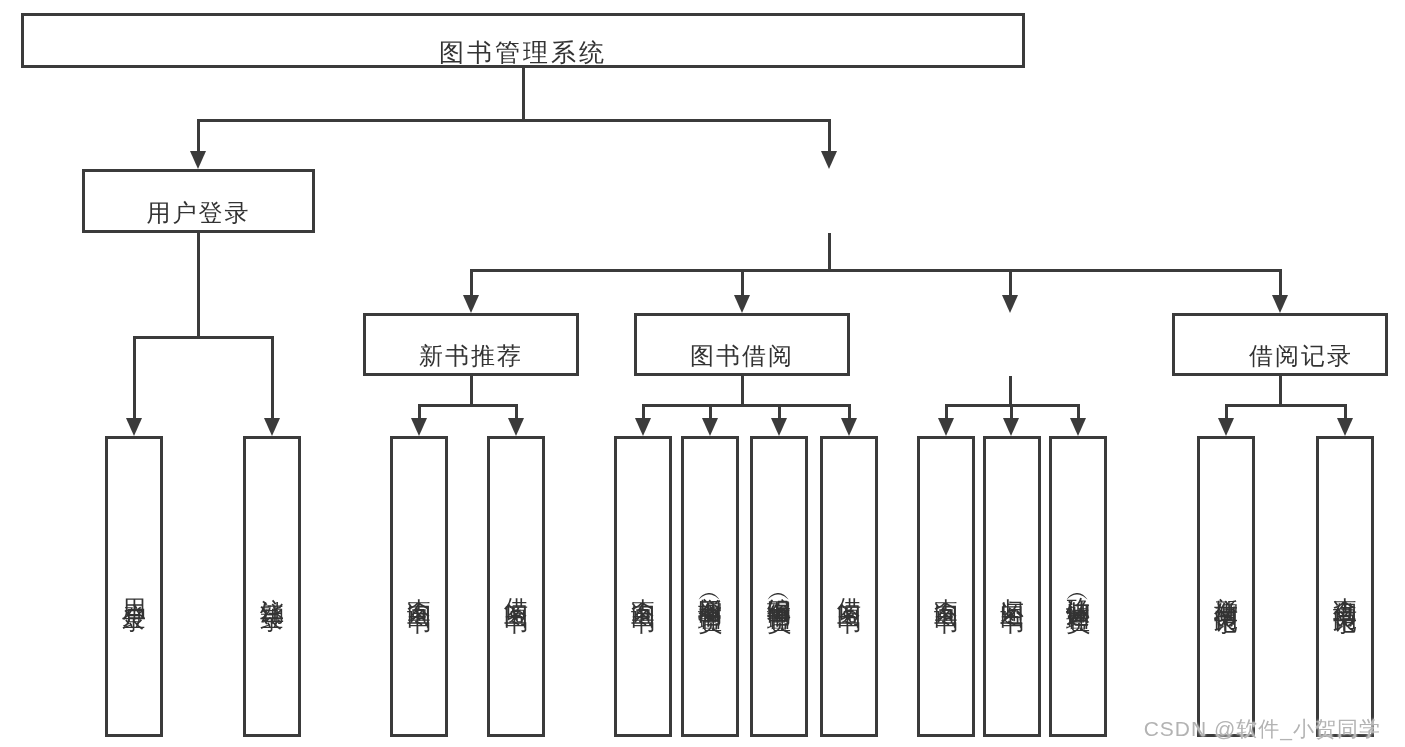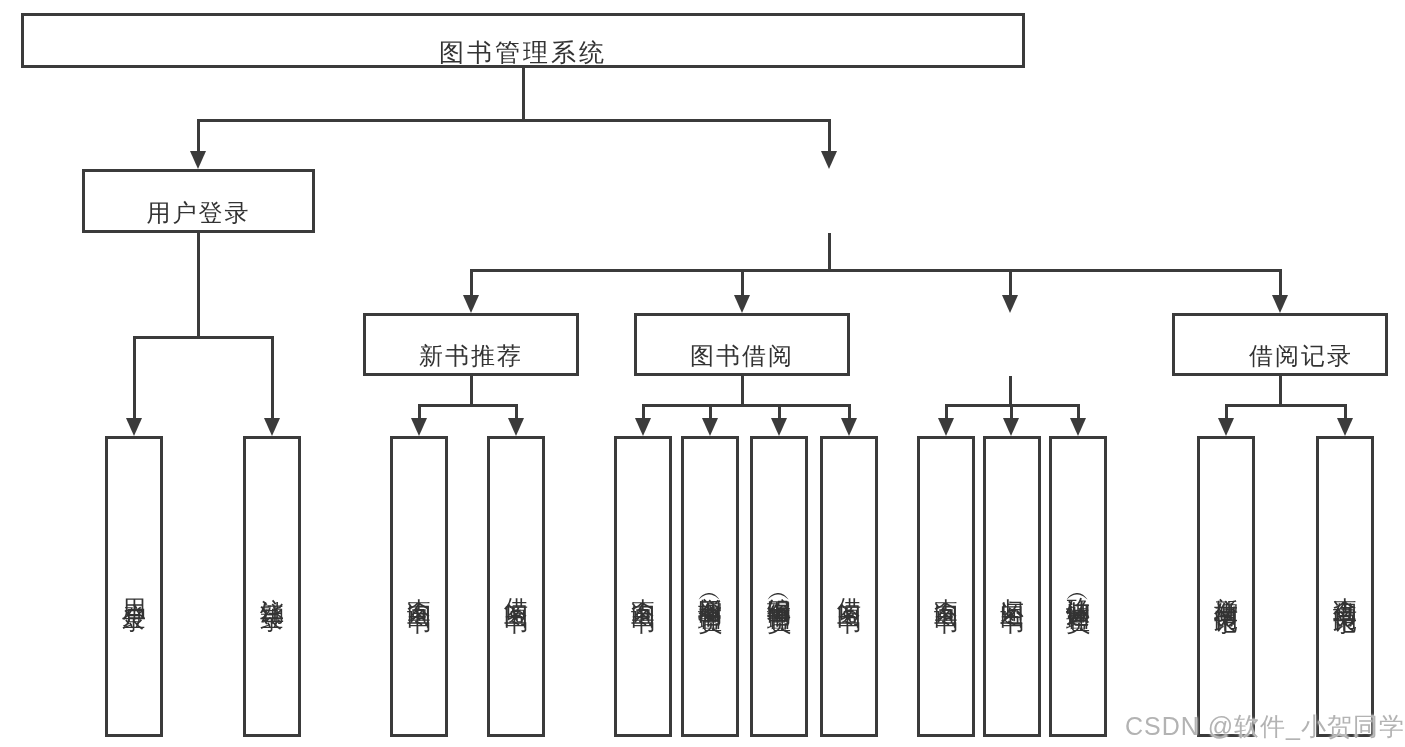--- a/index.html
+++ b/index.html
@@ -30,22 +30,22 @@
   }
   .vline,.hline{position:absolute;background:var(--line,#3b3b3b);}
   .arrow{
     position:absolute;width:0;height:0;
     border-left:8px solid transparent;
     border-right:8px solid transparent;
     border-top:18px solid var(--line,#3b3b3b);
   }
   #watermark{
     position:absolute;
-    right:0;bottom:4px;
-    font-size:25px;
+    right:24px;bottom:4px;
+    font-size:21px;
     color:var(--wm,#b3b3b3);
     letter-spacing:1px;
     text-shadow:0 0 3px #ffffff, 0 0 2px #ffffff;
     white-space:nowrap;
     z-index:5;
   }
 </style>
 </head>
 <body>
 

